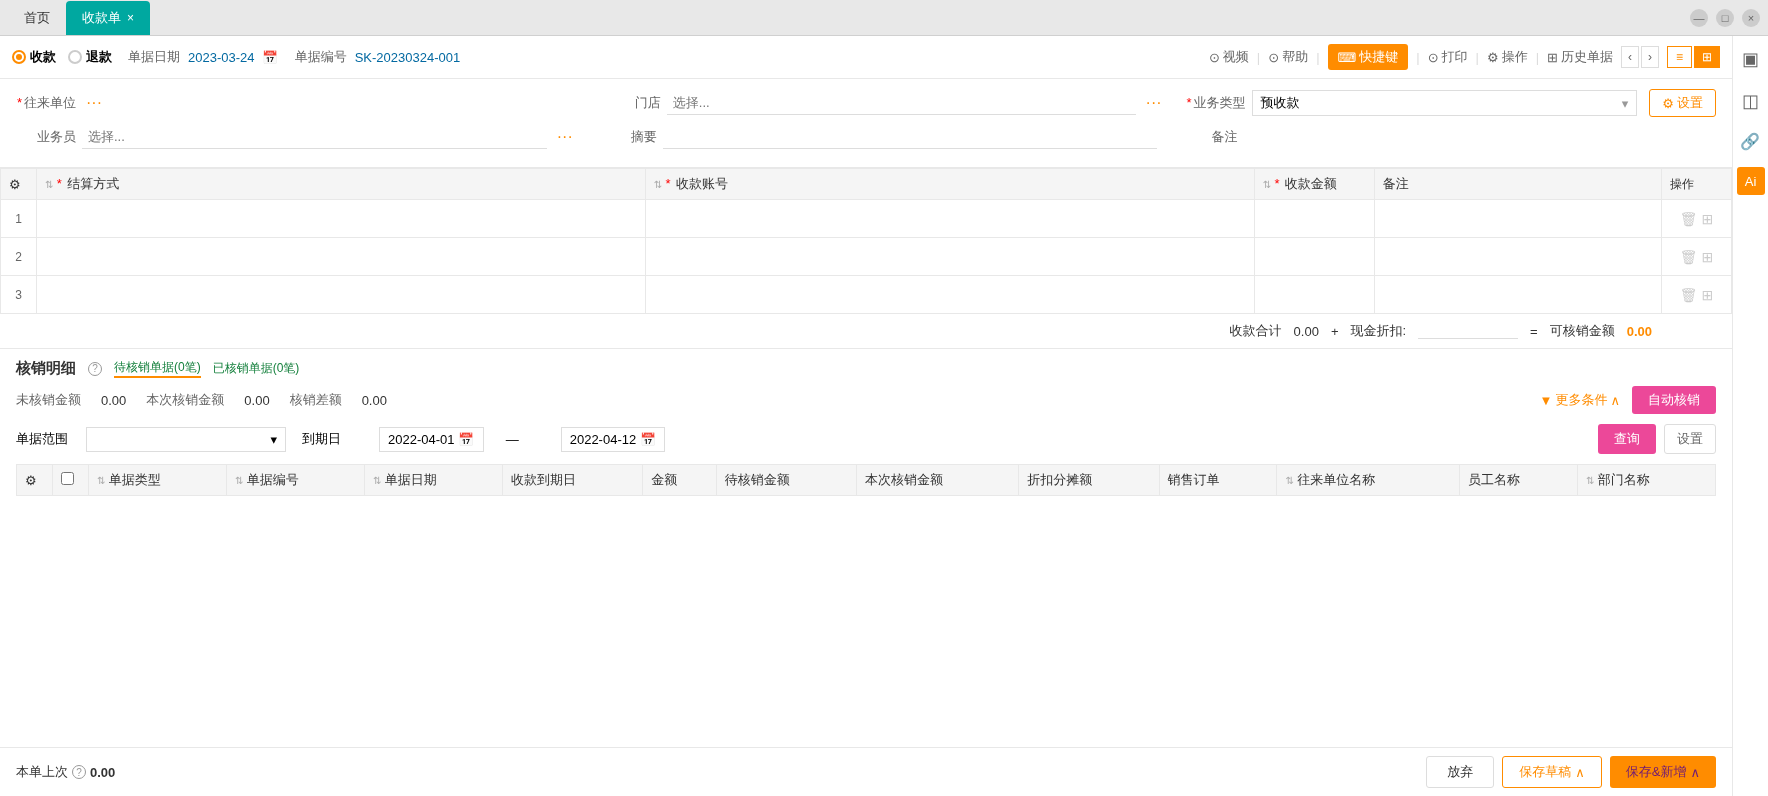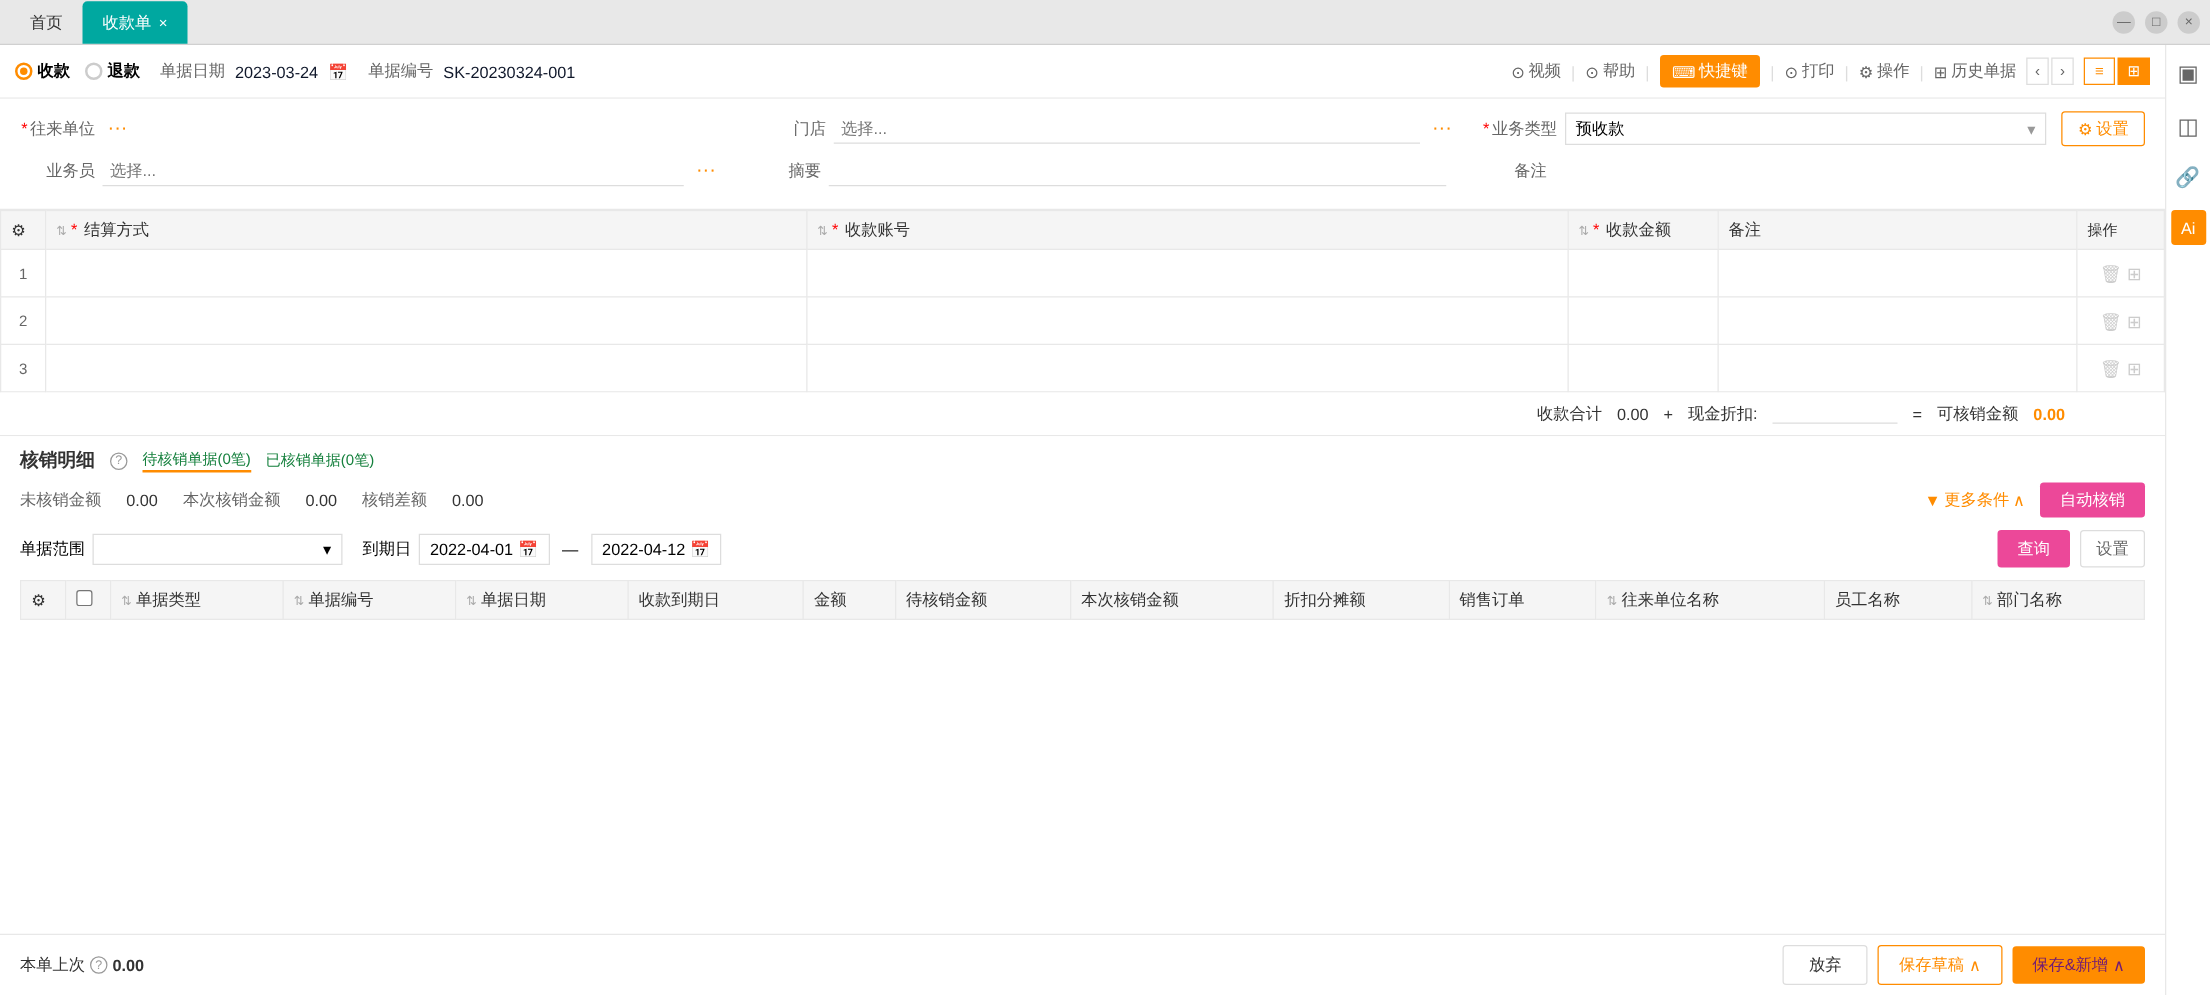--- a/index.html
+++ b/index.html
@@ -18,21 +18,21 @@
 
     
     .toolbar { display: flex; align-items: center; padding: 8px 12px; background: #fff; border-bottom: 1px solid #e8e8e8; gap: 16px; }
     .radio-group { display: flex; gap: 12px; align-items: center; }
     .radio-item { display: flex; align-items: center; gap: 4px; cursor: pointer; font-weight: bold; }
     .radio-dot { width: 14px; height: 14px; border-radius: 50%; border: 2px solid #ff8c00; display: flex; align-items: center; justify-content: center; }
     .radio-dot.active::after { content: ''; width: 6px; height: 6px; border-radius: 50%; background: #ff8c00; }
     .radio-dot.inactive { border-color: #ccc; }
     .doc-info { display: flex; align-items: center; gap: 8px; color: #333; }
     .doc-label { color: #666; }
-    .doc-value { color: #0f172a; font-weight: 500; }
+    .doc-value { color: #0369a1; font-weight: 500; }
     .cal-icon { color: #ff8c00; cursor: pointer; }
     .toolbar-actions { margin-left: auto; display: flex; align-items: center; gap: 8px; }
     .action-link { color: #666; cursor: pointer; display: flex; align-items: center; gap: 3px; font-size: 12px; }
     .action-separator { color: #ddd; }
     .action-btn-orange { background: #ff8c00; color: #fff; border: none; padding: 4px 10px; border-radius: 3px; cursor: pointer; font-size: 12px; display: flex; align-items: center; gap: 3px; }
     .toolbar-nav { display: flex; gap: 2px; }
     .nav-btn { background: #fff; border: 1px solid #ddd; padding: 3px 6px; cursor: pointer; color: #666; font-size: 12px; }
     .view-btns { display: flex; gap: 2px; }
     .view-btn { background: #ff8c00; color: #fff; border: none; padding: 3px 8px; cursor: pointer; font-size: 12px; }
     .view-btn.outline { background: #fff; color: #ff8c00; border: 1px solid #ff8c00; }
@@ -67,35 +67,35 @@
     
     .verify-section { background: #fff; padding: 10px 16px; flex: 1; overflow-y: auto; }
     .verify-header { display: flex; align-items: center; gap: 12px; margin-bottom: 8px; }
     .verify-title { font-size: 15px; font-weight: bold; color: #333; }
     .verify-tab { color: #15803d; cursor: pointer; font-size: 12px; }
     .verify-tab.active { border-bottom: 2px solid #ff8c00; }
     .verify-stats { display: flex; align-items: center; gap: 20px; margin-bottom: 10px; font-size: 13px; color: #333; }
     .stat-label { color: #666; }
     .stat-value { color: #333; }
     .filter-row { display: flex; align-items: center; gap: 16px; margin-bottom: 10px; }
-    .filter-field { display: flex; align-items: center; gap: 6px; }
+    .filter-field { display: flex; align-items: center; gap: 18px; }
     .filter-select { border: 1px solid #ddd; padding: 4px 8px; background: #fff; cursor: pointer; min-width: 160px; display: flex; align-items: center; justify-content: space-between; }
-    .filter-date { border: 1px solid #ddd; padding: 4px 8px; background: #fff; display: flex; align-items: center; gap: 4px; }
+    .filter-date { border: 1px solid #ddd; padding: 4px 8px; background: #fff; display: flex; align-items: center; gap: 4px; margin-left: 20px; }
     .filter-link { color: #ff8c00; cursor: pointer; font-size: 12px; display: flex; align-items: center; gap: 3px; }
     .query-btn { background: #ec4899; color: #fff; border: none; padding: 5px 16px; border-radius: 3px; cursor: pointer; font-size: 13px; }
     .set-btn { background: #fff; border: 1px solid #ddd; padding: 5px 12px; border-radius: 3px; cursor: pointer; color: #666; font-size: 13px; }
 
     
     .verify-table { width: 100%; border-collapse: collapse; }
     .verify-table th { background: #f5f5f5; border: 1px solid #e8e8e8; padding: 6px 8px; text-align: left; color: #333; font-weight: normal; font-size: 12px; white-space: nowrap; }
 
     
     .footer { display: flex; align-items: center; padding: 8px 16px; background: #fff; border-top: 1px solid #e8e8e8; }
     .footer-info { color: #333; font-size: 13px; display: flex; align-items: center; gap: 4px; }
-    .footer-actions { margin-left: auto; display: flex; gap: 8px; align-items: center; }
+    .footer-actions { margin-left: auto; display: flex; gap: 8px; }
     .btn-abandon { background: #fff; border: 1px solid #ddd; color: #333; padding: 6px 20px; border-radius: 3px; cursor: pointer; font-size: 13px; }
     .btn-draft { background: #fff; border: 1px solid #ff8c00; color: #ff8c00; padding: 6px 16px; border-radius: 3px; cursor: pointer; font-size: 13px; display: flex; align-items: center; gap: 4px; }
     .btn-save { background: #ff8c00; color: #701a75; border: none; padding: 6px 16px; border-radius: 3px; cursor: pointer; font-size: 13px; display: flex; align-items: center; gap: 4px; }
 
     
     .right-sidebar { position: fixed; right: 0; top: 36px; width: 36px; background: #fff; border-left: 1px solid #e8e8e8; display: flex; flex-direction: column; align-items: center; padding: 8px 0; gap: 12px; z-index: 100; height: calc(796px - 36px); }
     .sidebar-icon { color: #666; cursor: pointer; font-size: 16px; padding: 4px; }
     .sidebar-icon-orange { background: #ff8c00; color: #fff; width: 28px; height: 28px; border-radius: 3px; display: flex; align-items: center; justify-content: center; cursor: pointer; font-size: 12px; }
 
     .info-circle { width: 14px; height: 14px; border-radius: 50%; border: 1px solid #999; color: #999; display: inline-flex; align-items: center; justify-content: center; font-size: 10px; cursor: pointer; }

